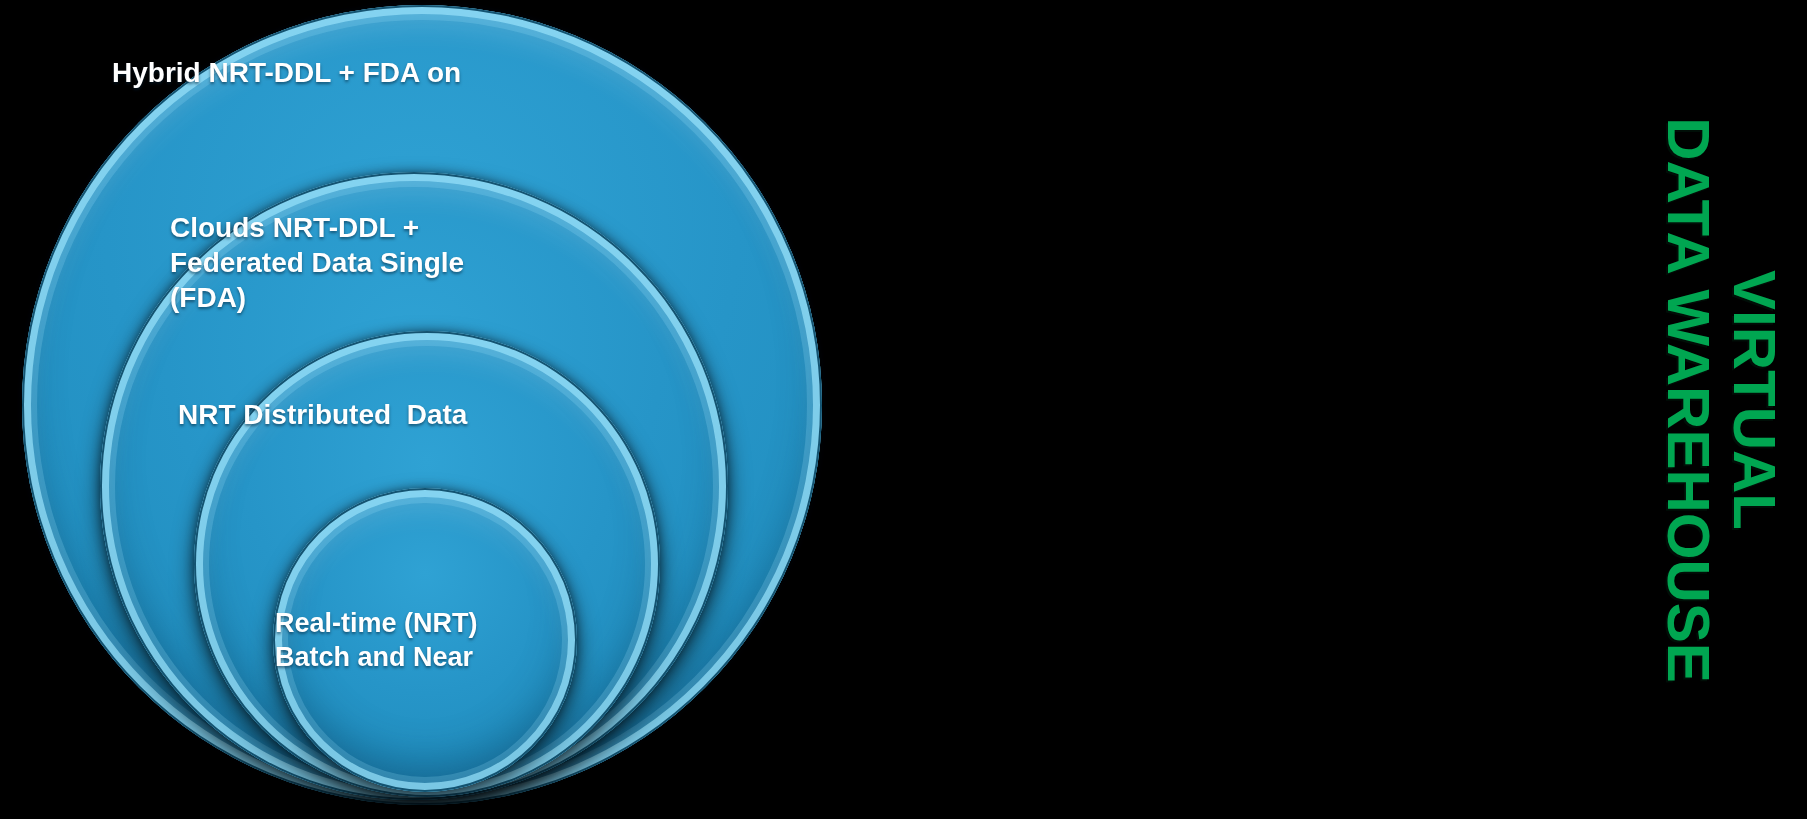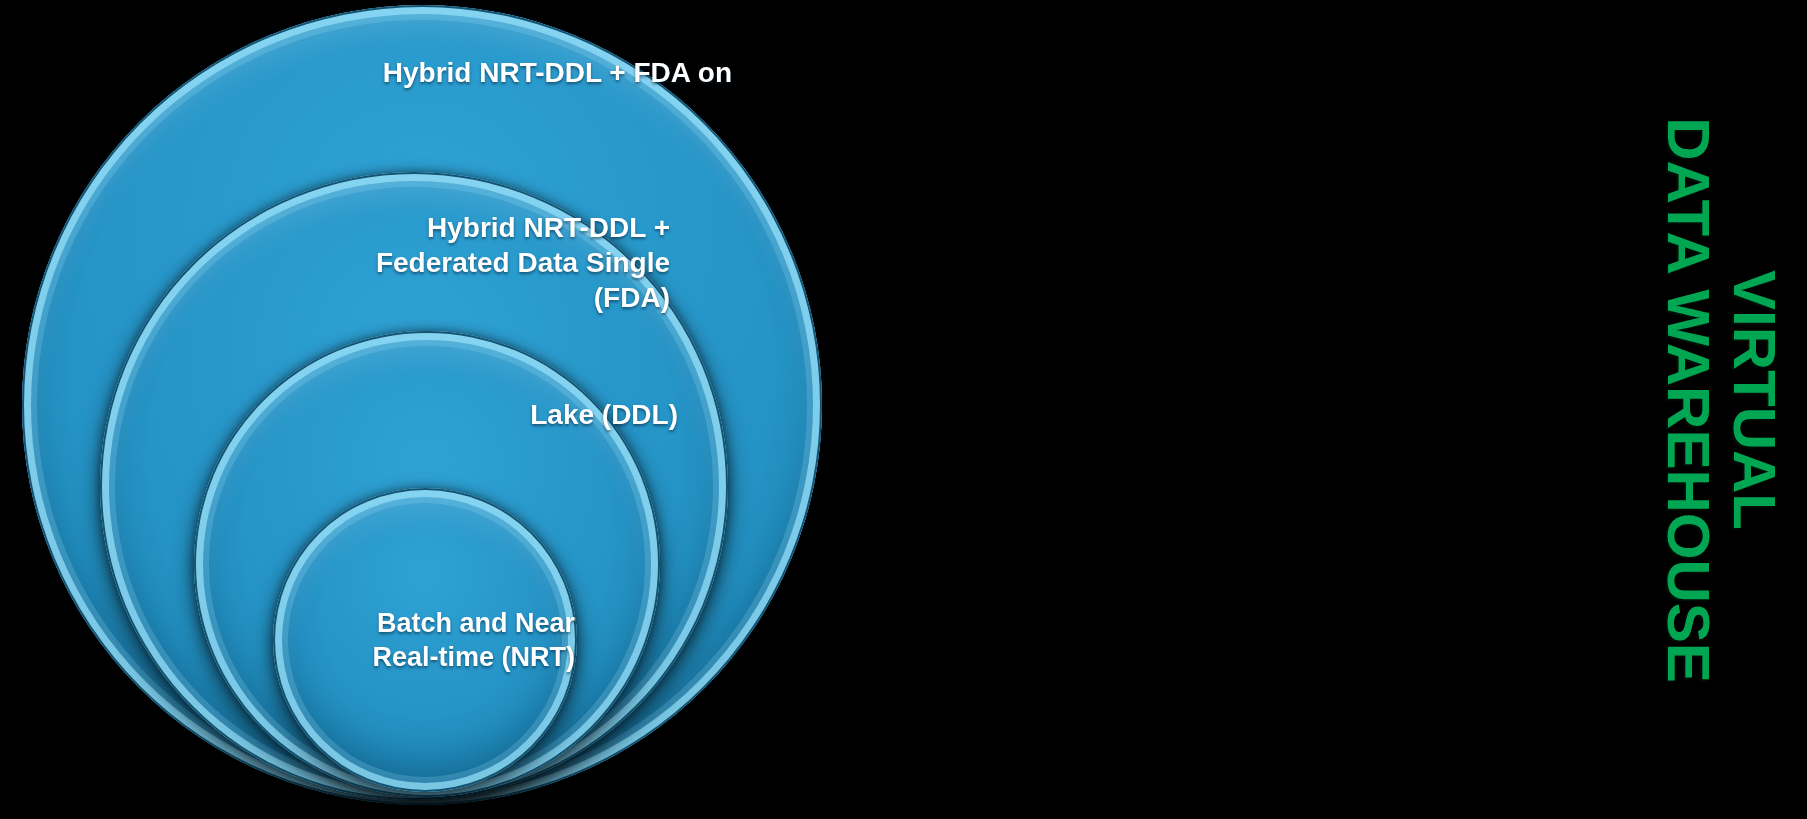--- a/index.html
+++ b/index.html
@@ -37,21 +37,21 @@
       inset 0 -26px 42px rgba(4, 50, 80, 0.42);
   }
   .ring1 { left:  22px; top:   5px; width: 800px; height: 800px; }
   .ring2 { left: 100px; top: 172px; width: 628px; height: 628px; }
   .ring3 { left: 194px; top: 331px; width: 466px; height: 466px; }
   .ring4 { left: 273px; top: 488px; width: 304px; height: 304px; }
 
   
   .ring-label {
     position: absolute;
-    text-align: right;
+    text-align: left;
     color: #ffffff;
     font-weight: bold;
     text-shadow: 0 2px 3px rgba(0, 30, 50, 0.55);
   }
   .ring-label span {
     display: block;
     white-space: pre;
   }
   .label1 { left: 112px; top:  56px; width: 620px; font-size: 28px; line-height: 34px; }
   .label2 { left: 170px; top: 210px; width: 500px; font-size: 28px; line-height: 35px; }
@@ -87,32 +87,32 @@
   <div class="ring ring1"></div>
   <div class="ring ring2"></div>
   <div class="ring ring3"></div>
   <div class="ring ring4"></div>
 
   <div class="ring-label label1" style="color: rgb(255, 255, 255);">
     <span>Hybrid NRT-DDL + FDA on</span>
   </div>
 
   <div class="ring-label label2" style="color: rgb(255, 255, 255);">
-    <span>Hybrid NRT-DDL +</span>
+    <span>Clouds NRT-DDL +</span>
     <span>Federated Data Single</span>
     <span>(FDA)</span>
   </div>
 
   <div class="ring-label label3" style="color: rgb(255, 255, 255);">
-    <span>Lake (DDL)</span>
+    <span>NRT Distributed  Data</span>
   </div>
 
   <div class="ring-label label4" style="color: rgb(255, 255, 255);">
+    <span>Real-time (NRT)</span>
     <span>Batch and Near</span>
-    <span>Real-time (NRT)</span>
   </div>
 
   <div class="side-label" style="color: rgb(0, 166, 81);">
     <span>VIRTUAL</span>
     <span>DATA WAREHOUSE</span>
   </div>
 
 </div>
 
 </body></html>

